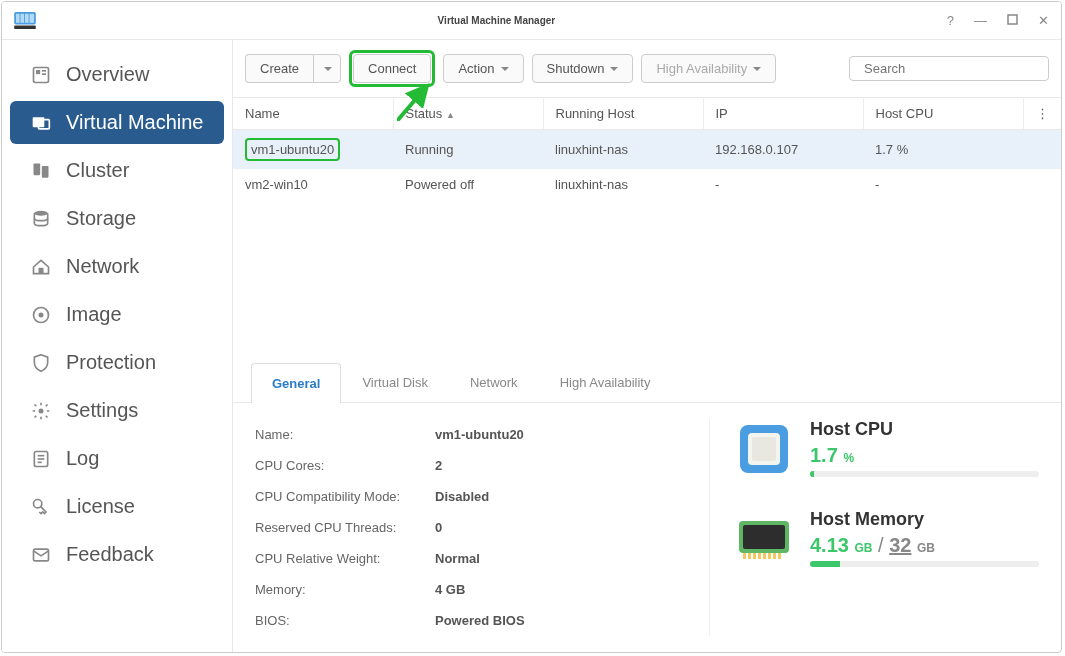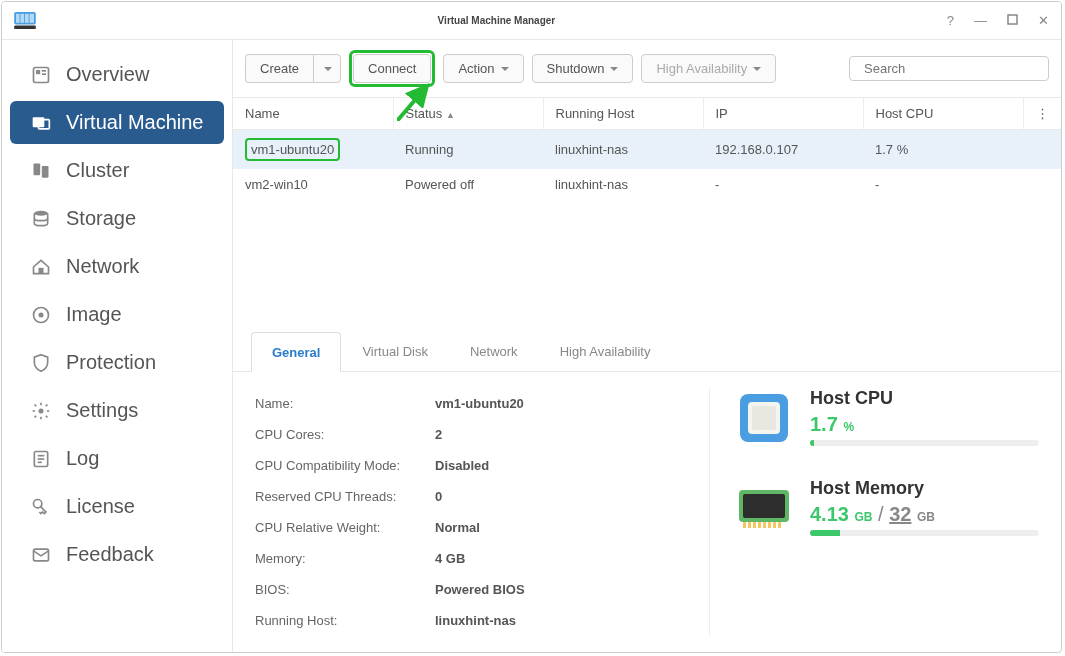--- a/index.html
+++ b/index.html
@@ -303,24 +303,20 @@
                 <span class="props-value">Normal</span>
               </div>
             <div class="props-row">
                 <span class="props-label">Memory:</span>
                 <span class="props-value">4 GB</span>
               </div>
             <div class="props-row">
                 <span class="props-label">BIOS:</span>
                 <span class="props-value">Powered BIOS</span>
               </div>
-            <div class="props-row">
-                <span class="props-label">Running Host:</span>
-                <span class="props-value">linuxhint-nas</span>
-              </div>
           </div>
 
           <div class="gauges">
             <div class="gauge">
               <svg class="gauge-icon" viewBox="0 0 60 60">
                   <rect x="6" y="6" width="48" height="48" rx="8" fill="#4a9de0"></rect>
                   <rect x="14" y="14" width="32" height="32" rx="4" fill="#f5f5f0"></rect>
                   <rect x="18" y="18" width="24" height="24" rx="2" fill="#e8e8e0"></rect>
                 </svg>
               <div class="gauge-info">

